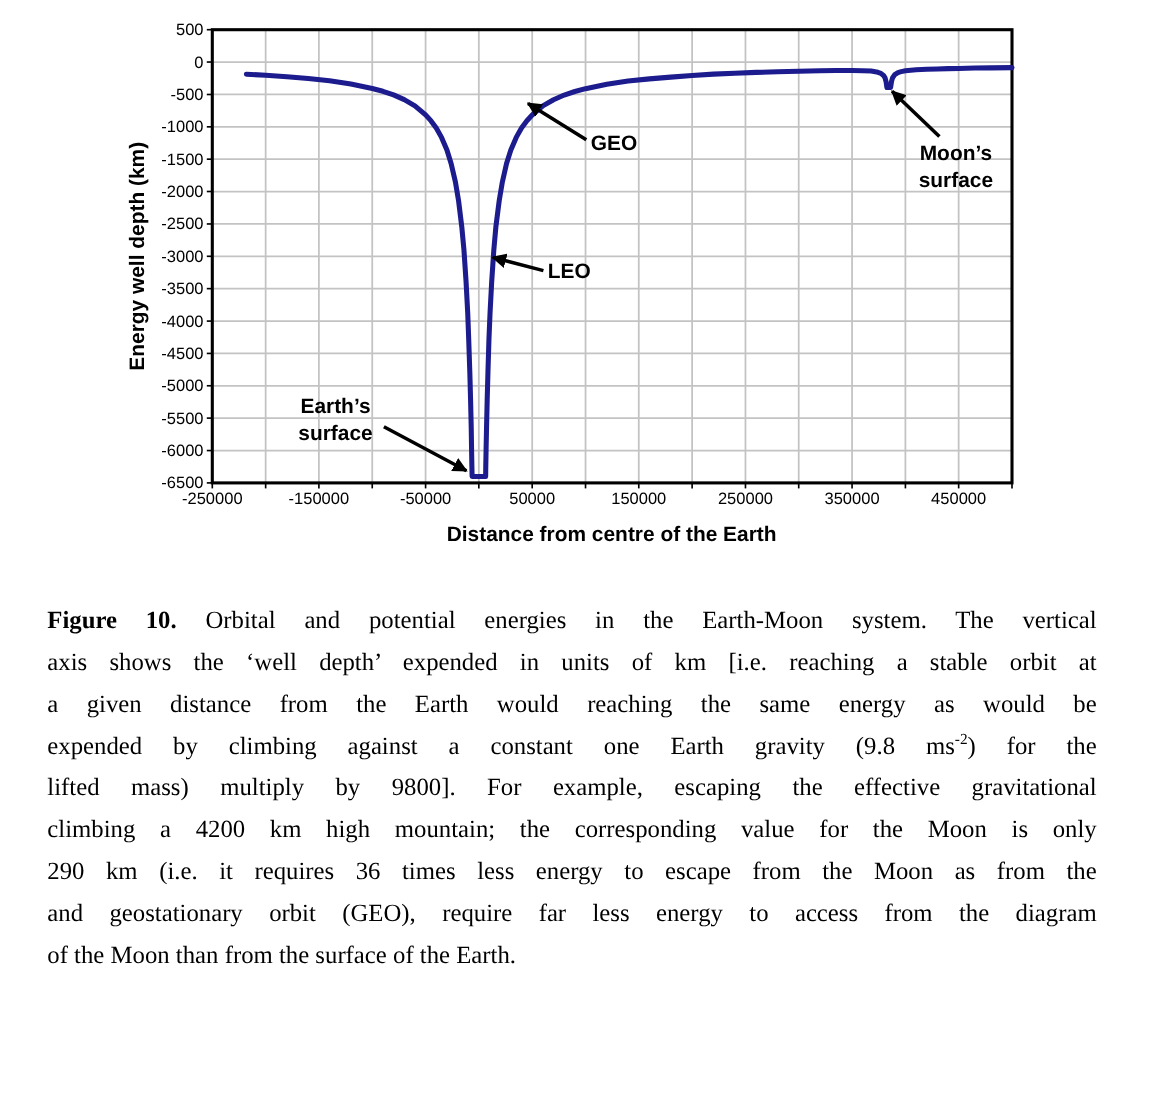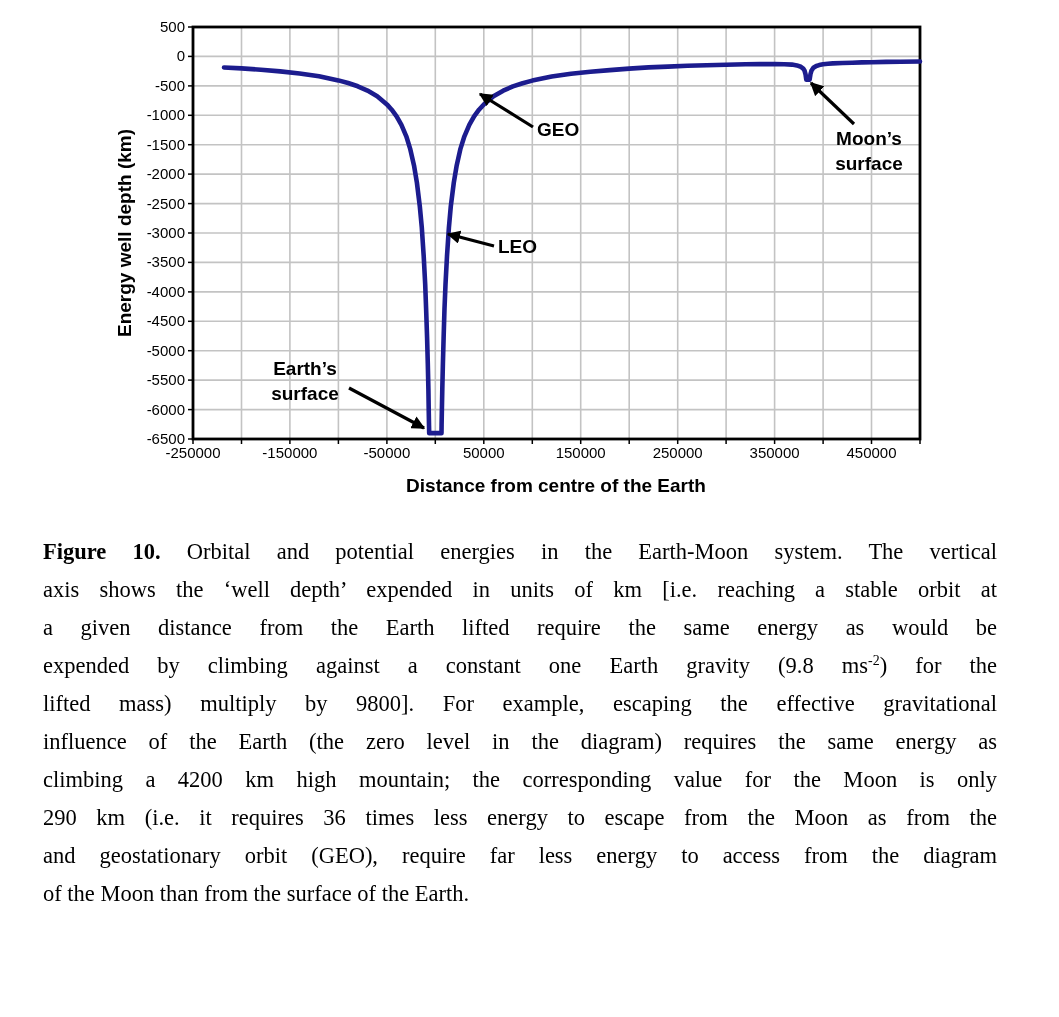--- a/index.html
+++ b/index.html
@@ -2,21 +2,21 @@
 <html><head>
 <meta charset="utf-8">
 <style>
   html,body{margin:0;padding:0;background:#ffffff;}
   body{width:1059px;height:1017px;position:relative;overflow:hidden;
        font-family:"Liberation Serif",serif;color:#000;}
   #chart-svg{position:absolute;left:0;top:0;}
   .tick{font:15px "Liberation Sans",sans-serif;fill:#000;}
   .axis-title{font:bold 19px "Liberation Sans",sans-serif;fill:#000;}
   .anno{font:bold 19px "Liberation Sans",sans-serif;fill:#000;}
-  .caption{position:absolute;left:43px;top:533px;width:954px;
+  .caption{position:absolute;left:43px;top:545px;width:954px;
            font-size:22.5px;line-height:38px;}
   .cap-line{text-align:justify;}
   .cap-line.just{text-align-last:justify;}
   .cap-line sup{font-size:0.62em;line-height:0;vertical-align:super;}
   .b{font-weight:bold;}
 </style>
 </head>
 <body>
 
 <div>
@@ -121,22 +121,21 @@
       <line x1="494" y1="246" x2="448" y2="234" stroke="#000" stroke-width="3.2" marker-end="url(#arrowhead)"></line>
       <text x="498" y="253" text-anchor="start" class="anno">LEO</text>
       <line x1="349" y1="388" x2="424" y2="428" stroke="#000" stroke-width="3.2" marker-end="url(#arrowhead)"></line>
       <text x="305" y="375" text-anchor="middle" class="anno">Earth’s</text>
       <text x="305" y="400" text-anchor="middle" class="anno">surface</text>
     </svg>
 
   <div class="caption" id="caption">
       <div class="cap-line just"><span class="b">Figure 10.</span><span> Orbital and potential energies in the Earth-Moon system. The vertical</span></div>
       <div class="cap-line just"><span>axis shows the ‘well depth’ expended in units of km [i.e. reaching a stable orbit at</span></div>
-      <div class="cap-line just"><span>a given distance from the Earth lifted require the same energy as would be</span></div>
+      <div class="cap-line just"><span>a given distance from the Earth would reaching the same energy as would be</span></div>
       <div class="cap-line just"><span>expended by climbing against a constant one Earth gravity (9.8 ms</span><sup>-2</sup><span>) for the</span></div>
       <div class="cap-line just"><span>lifted mass) multiply by 9800]. For example, escaping the effective gravitational</span></div>
-      <div class="cap-line just"><span>influence of the Earth (the zero level in the diagram) requires the same energy as</span></div>
       <div class="cap-line just"><span>climbing a 4200 km high mountain; the corresponding value for the Moon is only</span></div>
       <div class="cap-line just"><span>290 km (i.e. it requires 36 times less energy to escape from the Moon as from the</span></div>
       <div class="cap-line just"><span>and geostationary orbit (GEO), require far less energy to access from the diagram</span></div>
       <div class="cap-line"><span>of the Moon than from the surface of the Earth.</span></div>
     </div>
 </div>
 
 </body></html>

